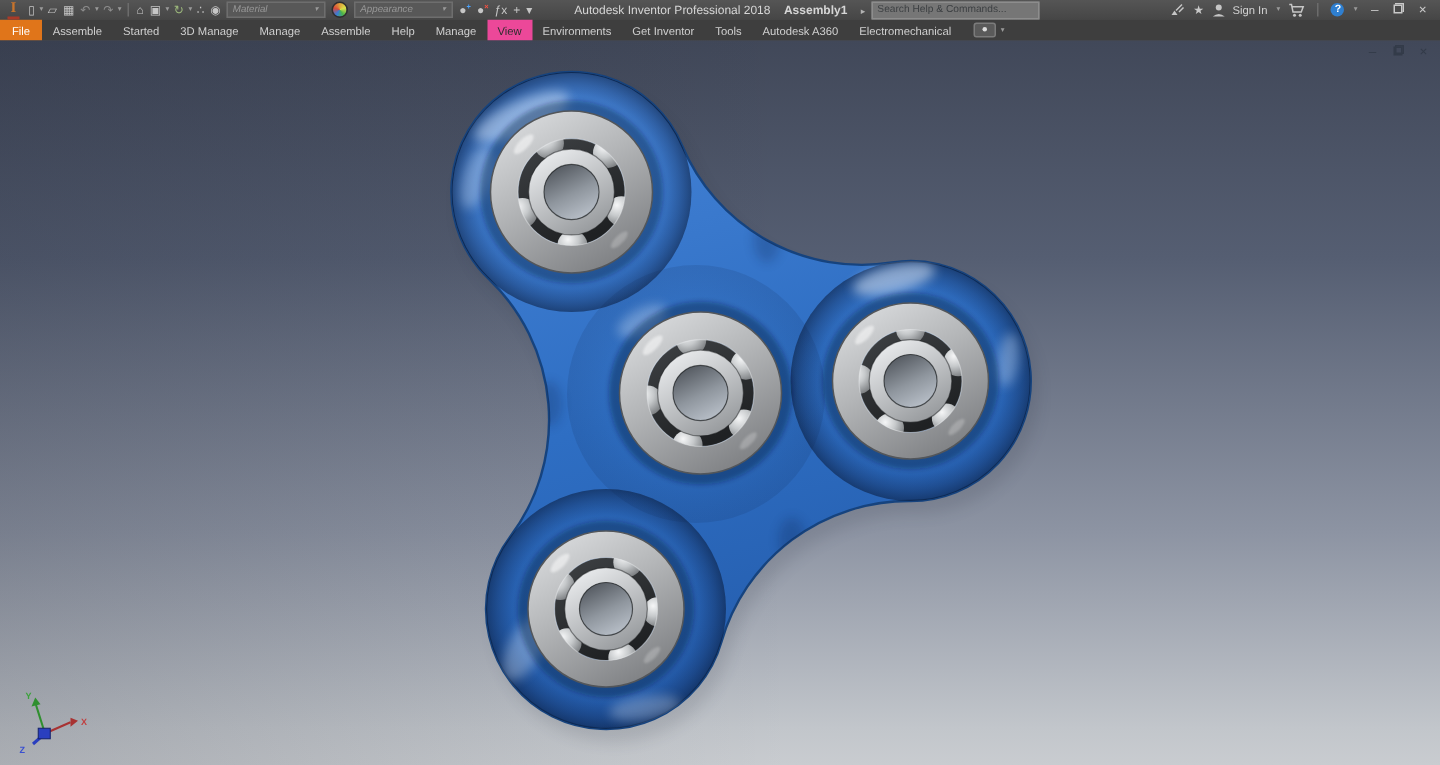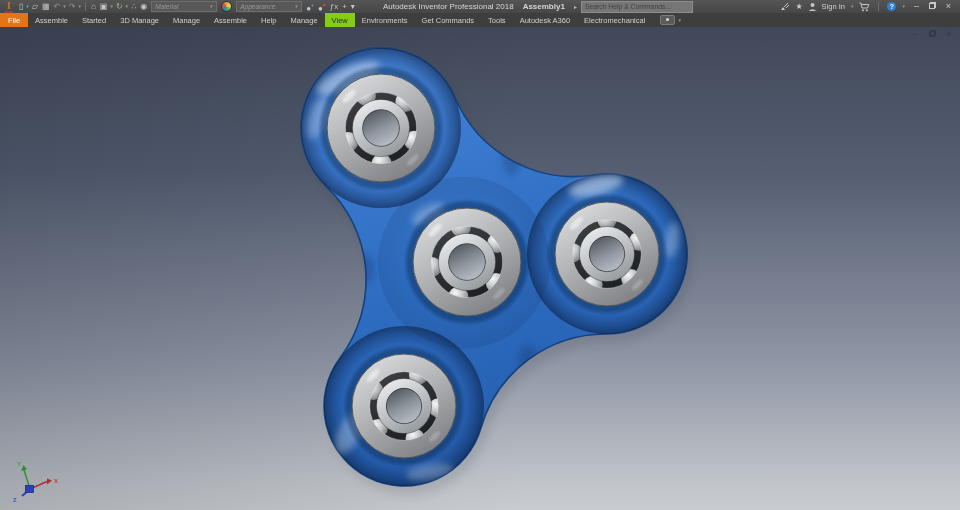--- a/index.html
+++ b/index.html
@@ -24,21 +24,21 @@
   .signin{color:#d2d2d2;font-size:7.5px;}
   .help{width:9px;height:9px;border-radius:50%;background:#2f7fd0;color:#fff;font-size:7px;font-weight:bold;display:flex;align-items:center;justify-content:center;}
   .win{color:#c9c9c9;font-size:9px;width:11px;text-align:center;line-height:13px;}
   .restore-ico{position:relative;width:7px;height:7px;display:inline-block;}
   .restore-ico::before{content:"";position:absolute;right:0;top:0;width:4px;height:4px;border:1px solid currentColor;}
   .restore-ico::after{content:"";position:absolute;left:0;bottom:0;width:4px;height:4px;border:1px solid currentColor;background:#4a4a4a;}
   .doc-controls .restore-ico::after{background:transparent;}
   .tabrow{height:14px;background:#3e3e3e;display:flex;align-items:stretch;font-size:7.5px;color:#d0d0d0;}
   .tab{display:flex;align-items:center;padding:0 7px;white-space:nowrap;}
   .tab.accent{background:var(--accent);color:#fff;padding:4px 8px;}
-  .tab.active{background:#84cc16;color:#2d2d2d;}
+  .tab.active{background:#ec4899;color:#2d2d2d;}
   .record{display:flex;align-items:center;gap:2px;margin-left:8px;}
   .record-ico{width:13px;height:8px;background:#5a5a5a;border:1px solid #7b7b7b;border-radius:2px;position:relative;}
   .record-ico::after{content:"";position:absolute;left:5px;top:2px;width:3px;height:3px;background:#ddd;border-radius:50%;}
   .viewport{position:relative;height:483px;
     background-image:linear-gradient(to right, rgba(12,16,30,.16), rgba(0,0,0,0) 55%),
                      linear-gradient(to bottom,#414859 0%,#555e72 30%,#8d94a3 68%,#c2c6cb 95%,#c9ccd0 100%);}
   #scene{position:absolute;left:0;top:0;}
   .doc-controls{position:absolute;top:1px;right:6px;display:flex;gap:7px;z-index:5;align-items:center;height:12px;}
   .doc-controls .win{color:#333b49;width:10px;}
   #triad{position:absolute;left:8px;bottom:6px;}
@@ -124,21 +124,21 @@
       <div class="tab accent">File</div>
       <div class="tab">Assemble</div>
       <div class="tab">Started</div>
       <div class="tab">3D Manage</div>
       <div class="tab">Manage</div>
       <div class="tab">Assemble</div>
       <div class="tab">Help</div>
       <div class="tab">Manage</div>
       <div class="tab active">View</div>
       <div class="tab">Environments</div>
-      <div class="tab">Get Commands</div>
+      <div class="tab">Get Inventor</div>
       <div class="tab">Tools</div>
       <div class="tab">Autodesk A360</div>
       <div class="tab">Electromechanical</div>
       <div class="record">
         <span class="record-ico"></span>
         <span class="caret">▾</span>
       </div>
     </div>
 
   <div class="viewport">

